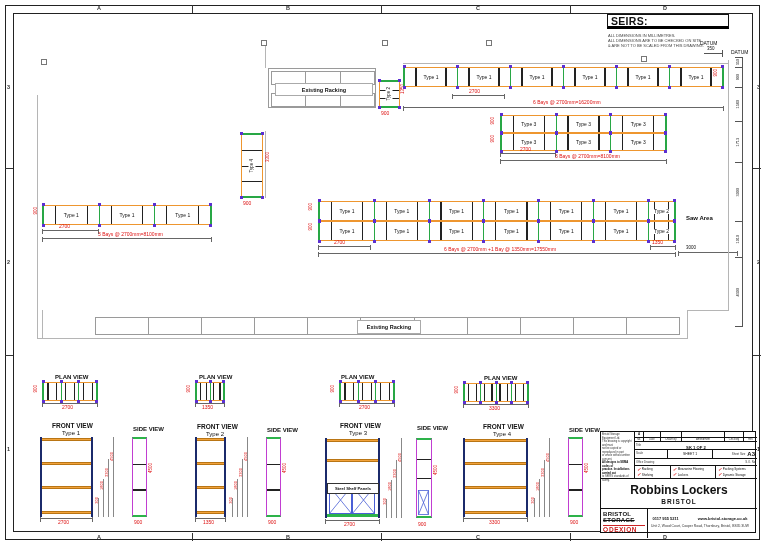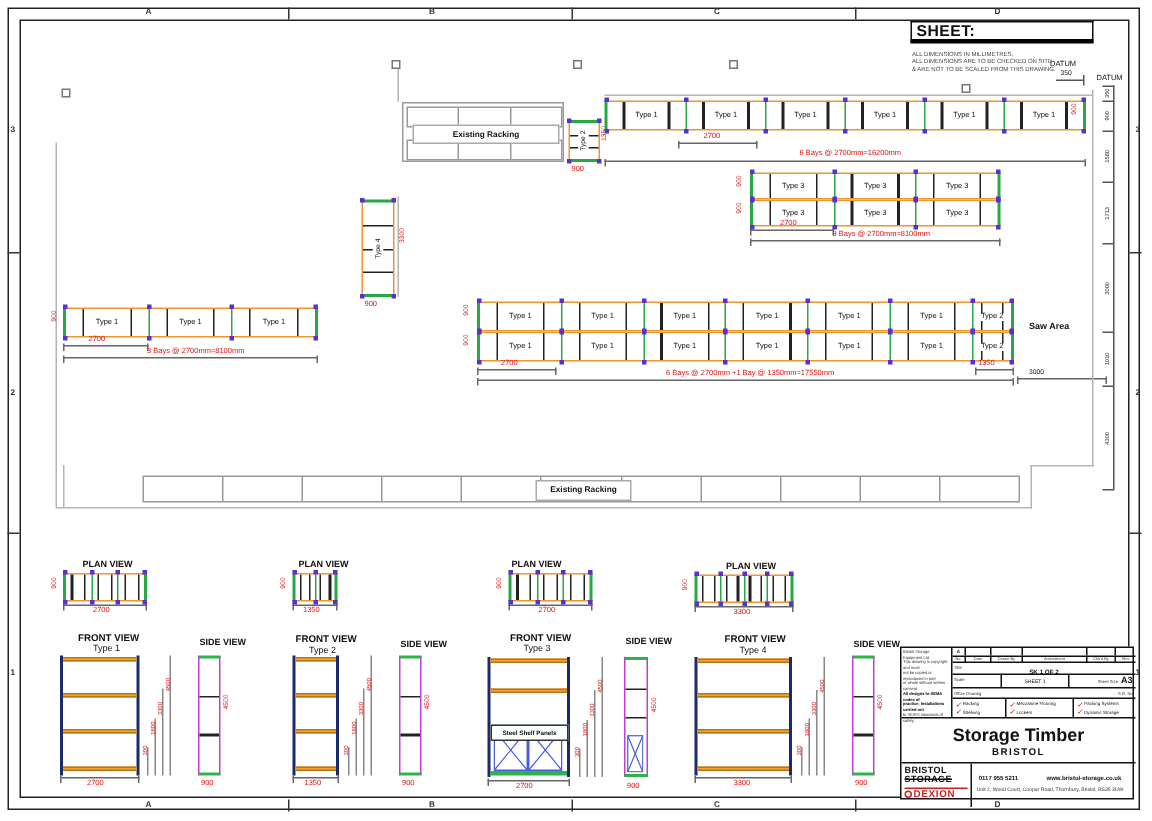--- a/index.html
+++ b/index.html
@@ -93,21 +93,21 @@
   <div class="tick-v" style="left:570px;top:5px;height:8px;"></div>
   <div class="tick-v" style="left:192px;top:533px;height:8px;"></div>
   <div class="tick-v" style="left:381px;top:533px;height:8px;"></div>
   <div class="tick-v" style="left:570px;top:533px;height:8px;"></div>
   <div class="tick-h" style="left:5px;top:168px;width:8px;"></div>
   <div class="tick-h" style="left:5px;top:355px;width:8px;"></div>
   <div class="tick-h" style="left:753px;top:168px;width:8px;"></div>
   <div class="tick-h" style="left:753px;top:355px;width:8px;"></div>
 
   <div class="notesbox">
-    <span class="notestitle">SHEET:</span>
+    <span class="notestitle">SEIRS:</span>
   </div>
   <div class="abs" style="left:608px;top:33px;">
     <div class="noteline">ALL DIMENSIONS IN MILLIMETRES.</div>
     <div class="noteline">ALL DIMENSIONS ARE TO BE CHECKED ON SITE</div>
     <div class="noteline">&amp; ARE NOT TO BE SCALED FROM THIS DRAWING.</div>
   </div>
 
   <span class="lbl" style="left:700px;top:41px;font-size:5px;">DATUM</span>
   <span class="lbl" style="left:707px;top:47px;font-size:4.5px;">350</span>
   <div class="tick-h" style="left:704px;top:53px;width:18px;background:#555;"></div>
@@ -692,21 +692,21 @@
             <span>Packing Systems</span>
           </div>
         <div class="svcitem">
             <span class="chk">✓</span>
             <span>Dynamic Storage</span>
           </div>
       </div>
     </div>
 
     <div class="cell" style="left:0;top:46px;width:156px;height:30px;border-top:1px solid #111;text-align:center;">
-      <div style="font-size:12px;font-weight:bold;margin-top:4px;">Storage Timber</div>
+      <div style="font-size:12px;font-weight:bold;margin-top:4px;">Robbins Lockers</div>
       <div style="font-size:6.5px;font-weight:bold;letter-spacing:1px;margin-top:1px;">BRISTOL</div>
     </div>
 
     <div class="cell" style="left:0;top:76px;width:156px;height:25px;border-top:1px solid #111;">
       <div style="position:absolute;left:0;top:0;width:42px;height:25px;border-right:.8px solid #111;padding:2px;">
         <div class="brand">BRISTOL</div>
         <div class="brand" style="text-decoration:line-through;">STORAGE</div>
         <div style="height:1px;background:#c22;margin:1px 0;"></div>
         <div style="display:flex;align-items:center;gap:1px;">
           <span style="width:5px;height:5px;border:1.2px solid #c22;border-radius:50%;display:inline-block;box-sizing:border-box;"></span>

